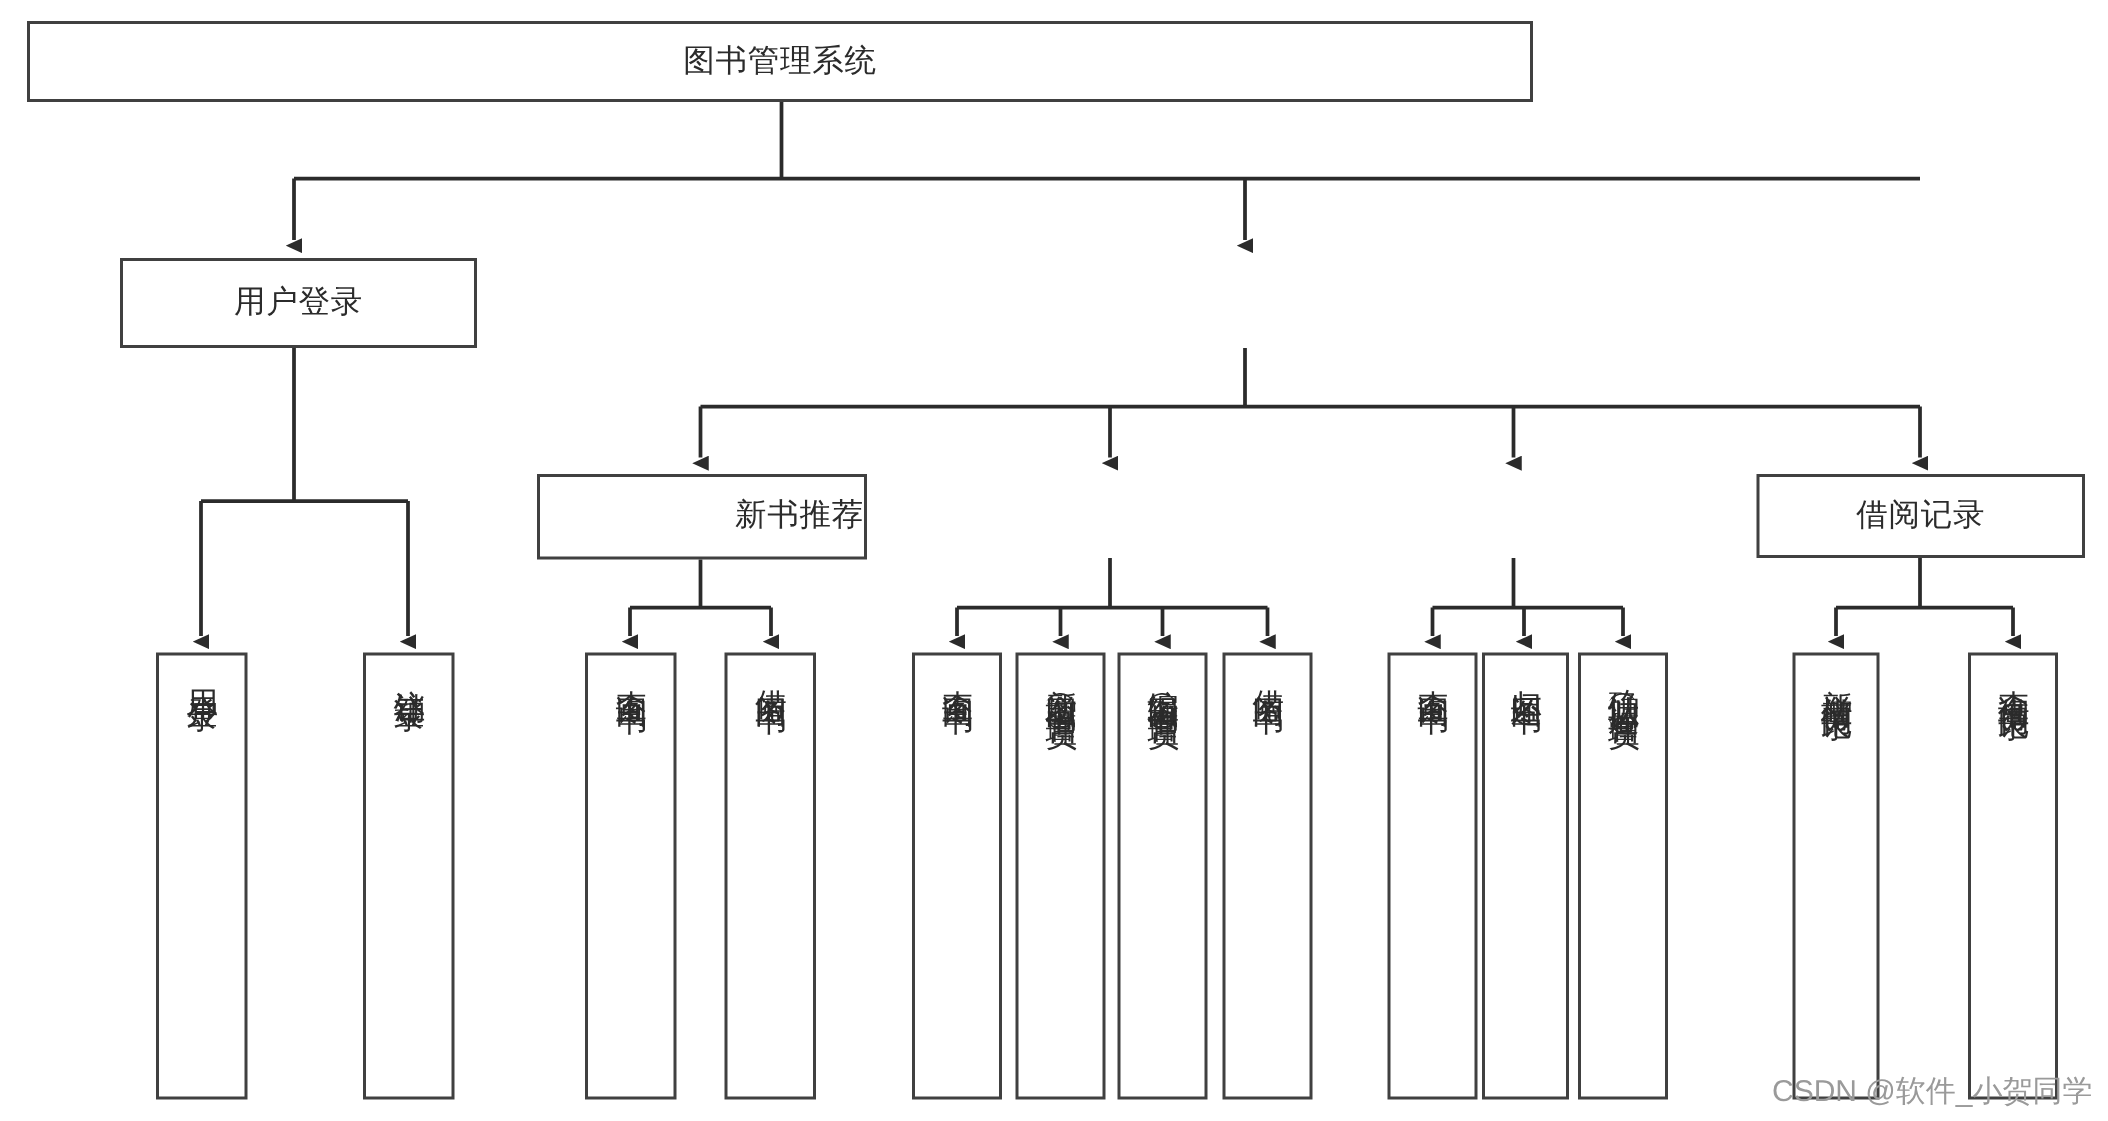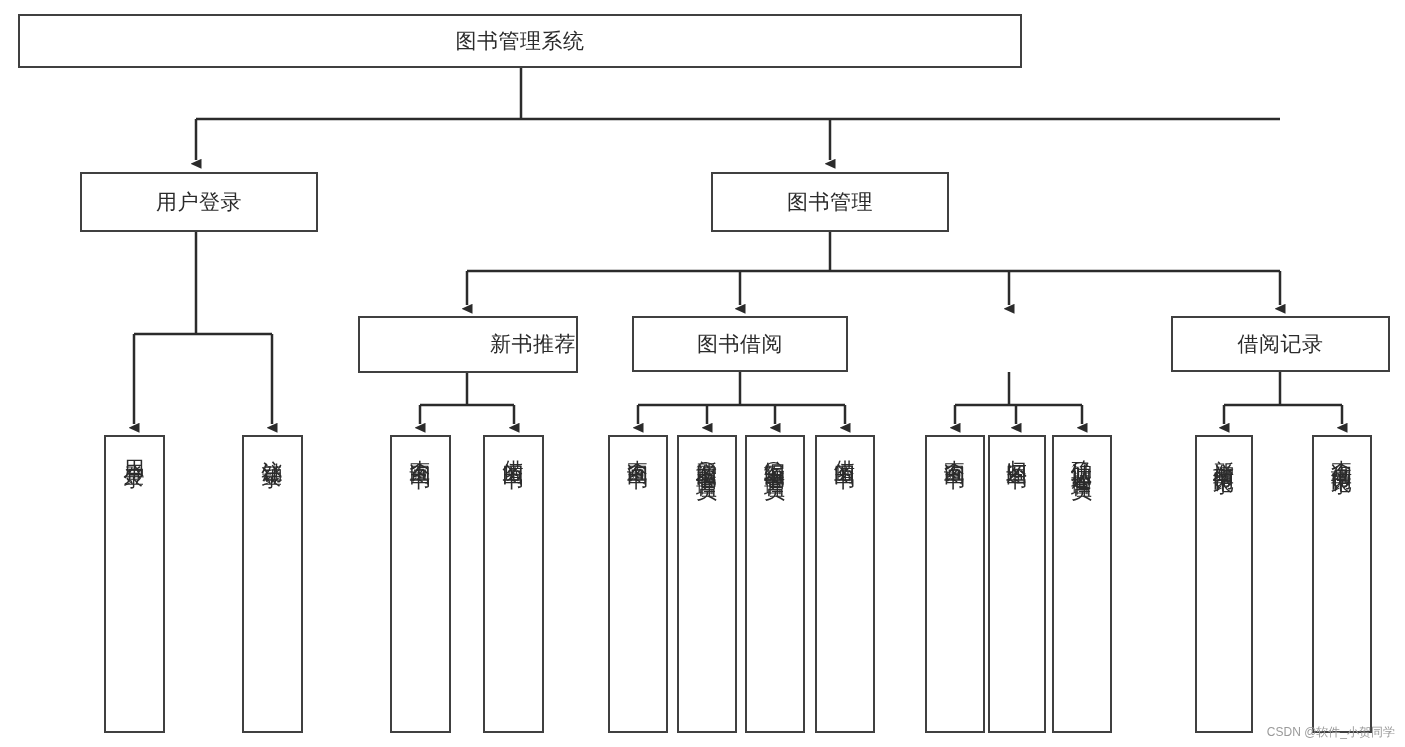--- a/index.html
+++ b/index.html
@@ -53,21 +53,21 @@
   }
   .node.v .vlabel {
     writing-mode: vertical-rl;
     text-orientation: upright;
     white-space: nowrap;
   }
   #watermark {
     position: absolute;
     right: 10px;
     bottom: 6px;
-    font-size: 12px;
+    font-size: 20px;
     color: #9a9a9a;
     z-index: 5;
     white-space: nowrap;
   }
 </style>
 </head>
 <body>
 
 <div id="canvas">
 
@@ -121,29 +121,23 @@
     </g>
   </svg>
 
   <div class="node h" style="left:18px; top:14px; width:1004px; height:54px;">
     <span>图书管理系统</span>
   </div>
 
   <div class="node h" style="left:80px; top:172px; width:238px; height:60px;">
     <span>用户登录</span>
   </div>
-  <div class="node h" style="left:711px; top:172px; width:238px; height:60px;">
-    <span>图书管理</span>
-  </div>
 
   <div class="node h" style="left:358px; top:316px; width:220px; height:57px;justify-content:flex-end;">
     <span>新书推荐</span>
-  </div>
-  <div class="node h" style="left:632px; top:316px; width:216px; height:56px;">
-    <span>图书借阅</span>
   </div>
   <div class="node h" style="left:1171px; top:316px; width:219px; height:56px;">
     <span>借阅记录</span>
   </div>
 
   <div class="node v" style="left:104px; top:435px; width:61px; height:298px;">
     <span class="vlabel">用户登录</span>
   </div>
   <div class="node v" style="left:242px; top:435px; width:61px; height:298px;">
     <span class="vlabel">注销登录</span>

